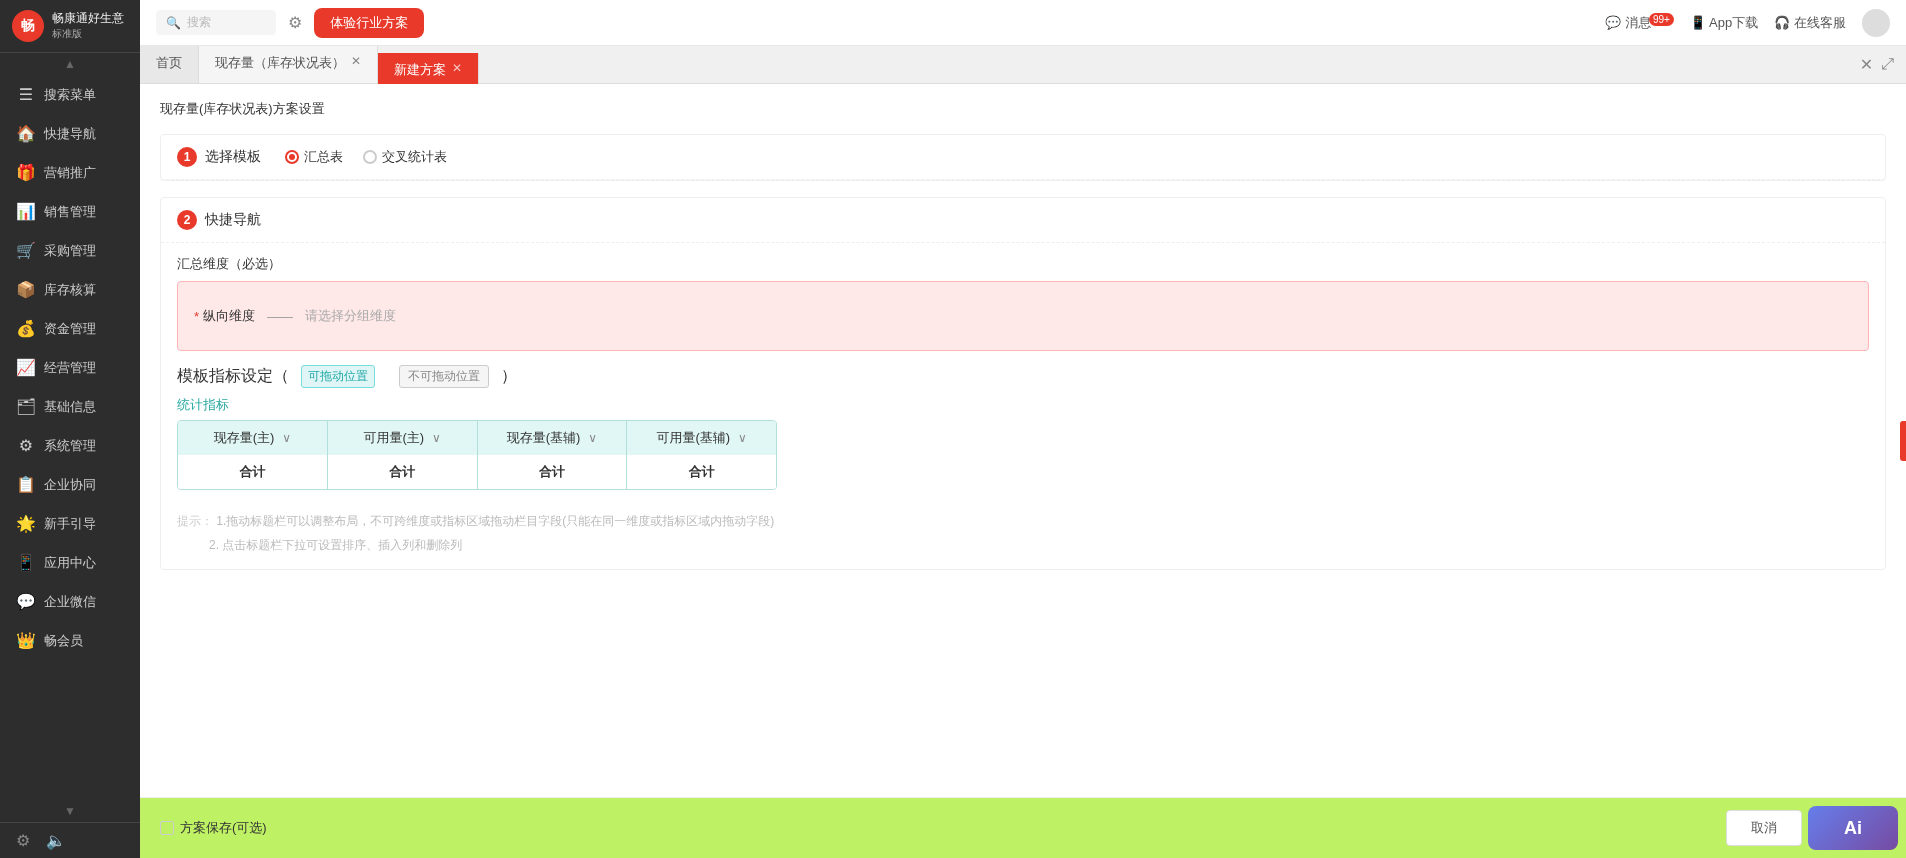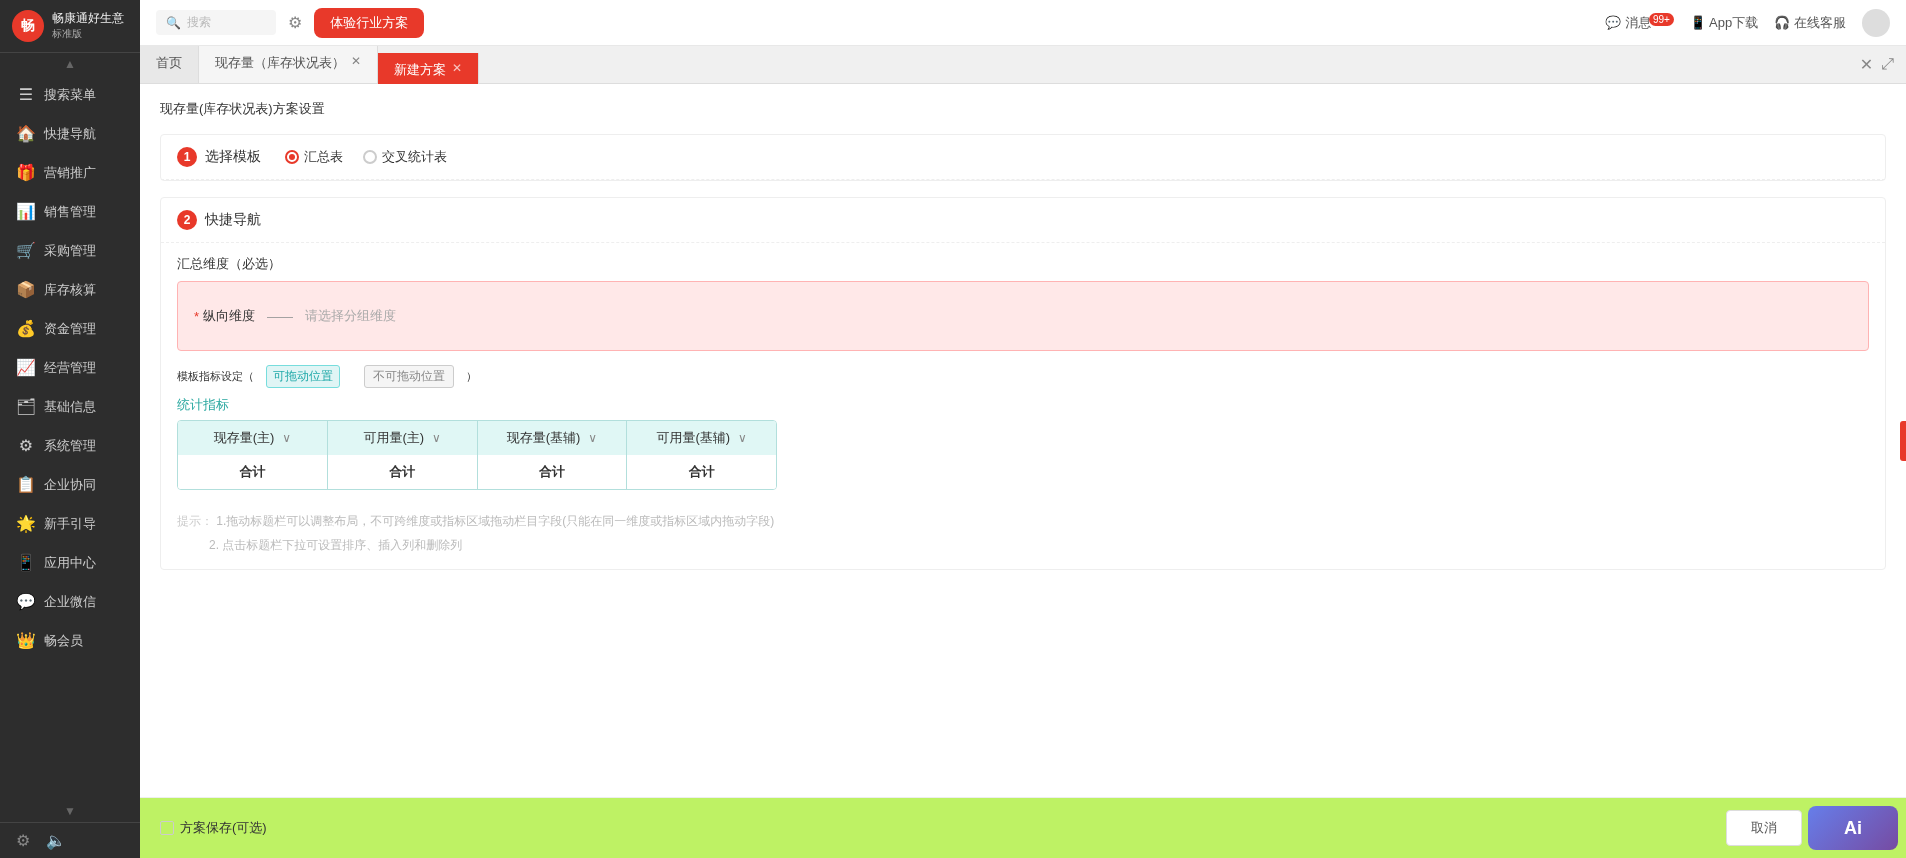--- a/index.html
+++ b/index.html
@@ -177,21 +177,21 @@
       display: flex; align-items: center;
     }
     .dimension-required { color: #e8392a; margin-right: 4px; }
     .dimension-arrow { margin: 0 12px; color: #999; }
     .dimension-placeholder { color: #aaa; font-size: 13px; }
 
     
     .template-row {
       display: flex; align-items: center; gap: 12px; margin-bottom: 8px;
     }
-    .template-label { font-size: 11px; color: #333; }
+    .template-label { font-size: 16px; color: #333; }
     .draggable-badge {
       background: #e0f5f5; border: 1px solid #7dd; color: #2aa; font-size: 12px;
       padding: 2px 6px; border-radius: 3px;
     }
     .non-draggable-badge {
       background: #f5f5f5; border: 1px solid #ccc; color: #888; font-size: 12px;
       padding: 2px 8px; border-radius: 3px;
     }
 
     

